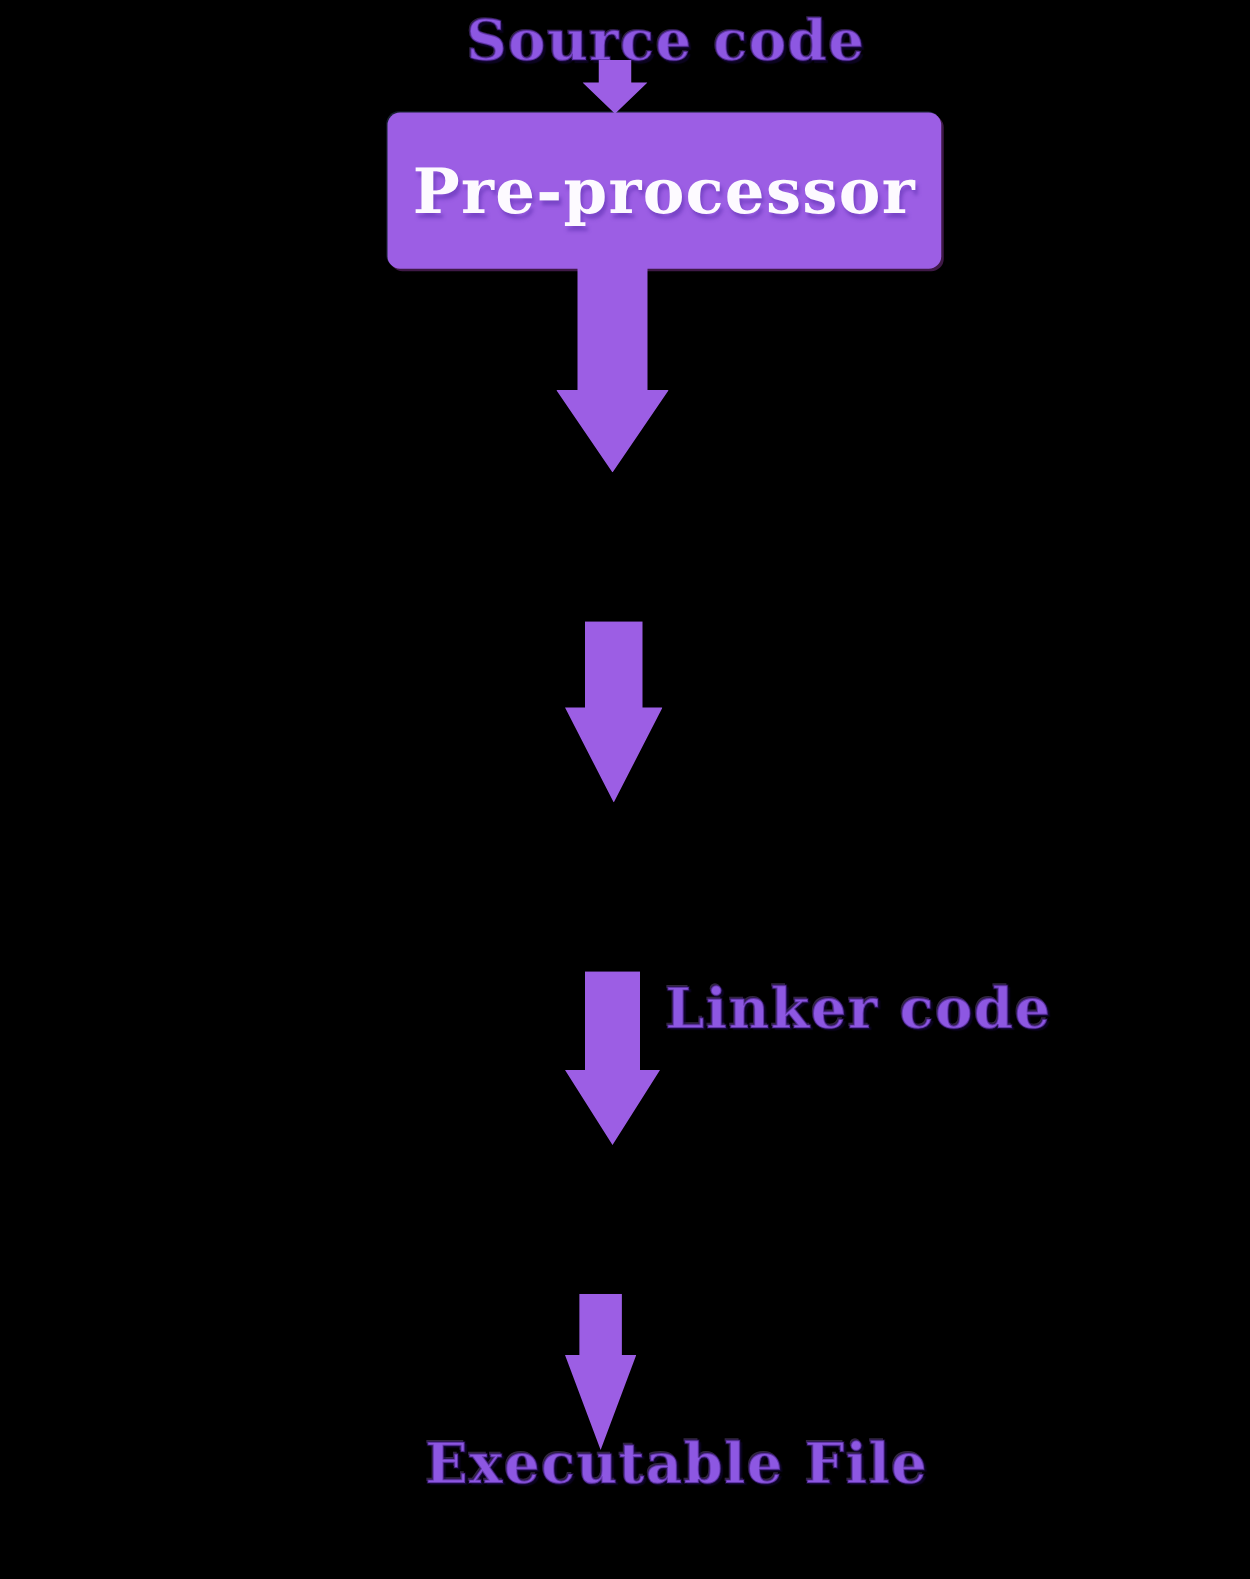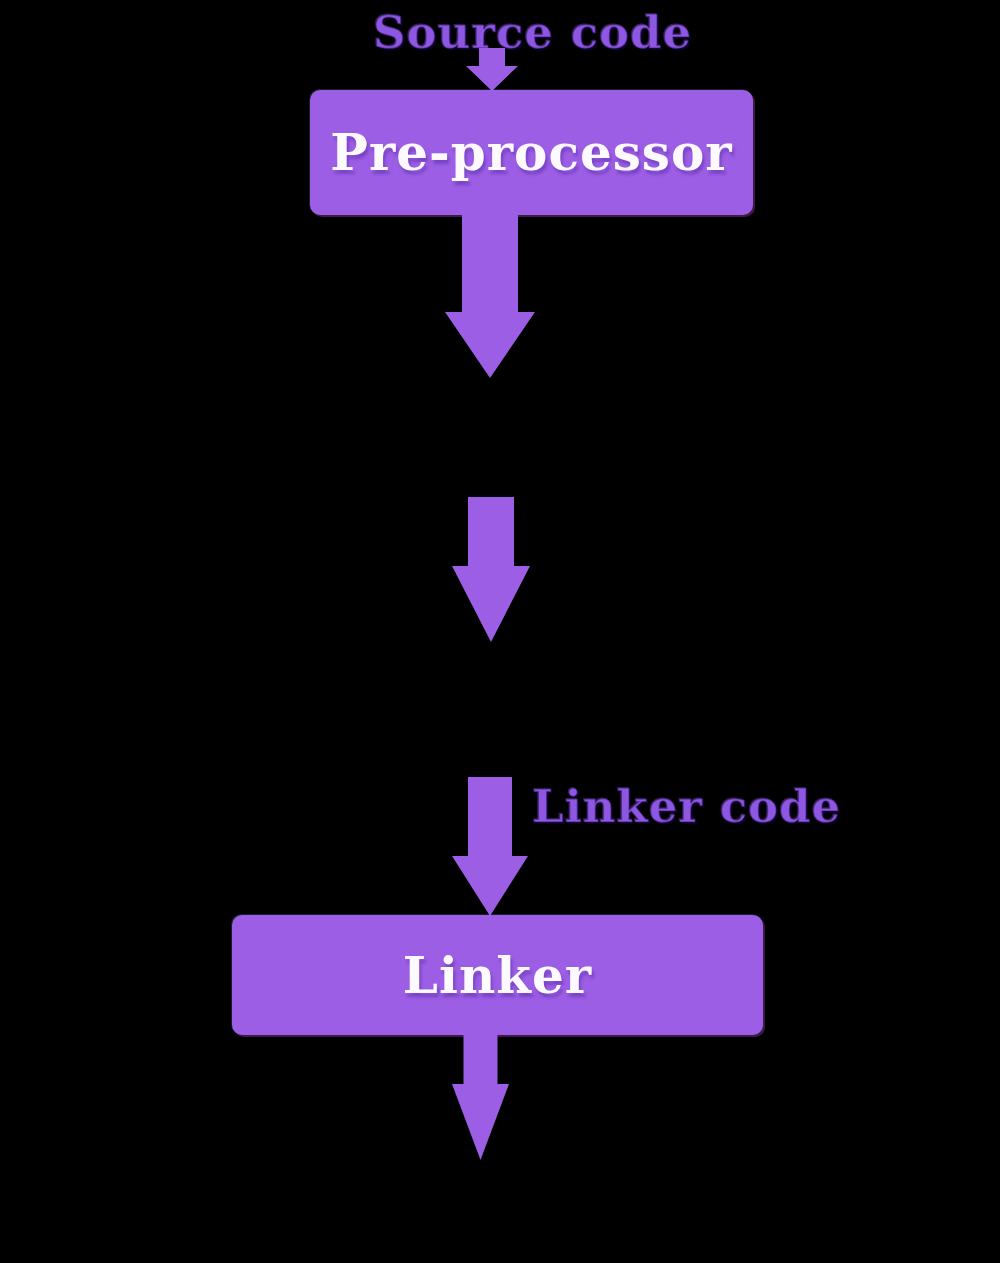--- a/index.html
+++ b/index.html
@@ -77,20 +77,18 @@
 
 
   <div class="arrow" style="left: 452px; top: 497px; width: 78px; height: 145px; --s: 23px; --hh: 76px;"></div>
 
 
 
   <div class="arrow" style="left: 452px; top: 777px; width: 76px; height: 139px; --s: 22px; --hh: 60px;"></div>
 
   <div class="flow-label" style="left: 532px; top: 780px; white-space: nowrap;">Linker code</div>
 
-  <div class="node" style="left: 232px; top: 915px; width: 531px; height: 120px;">
-    <span class="node-label">Linker</span>
-  </div>
 
   <div class="arrow" style="left: 452px; top: 1035px; width: 57px; height: 125px; --s: 17px; --hh: 76px;"></div>
 
+  <div class="flow-label" style="left: 340px; top: 1144px; white-space: nowrap;">Executable File</div>
 
 </div>
 
 </body></html>

